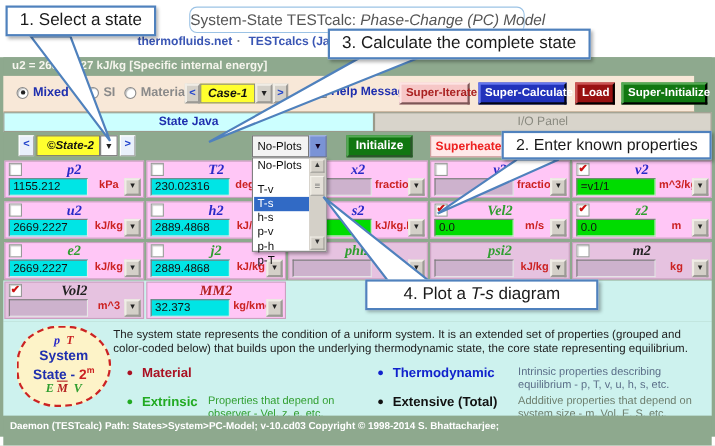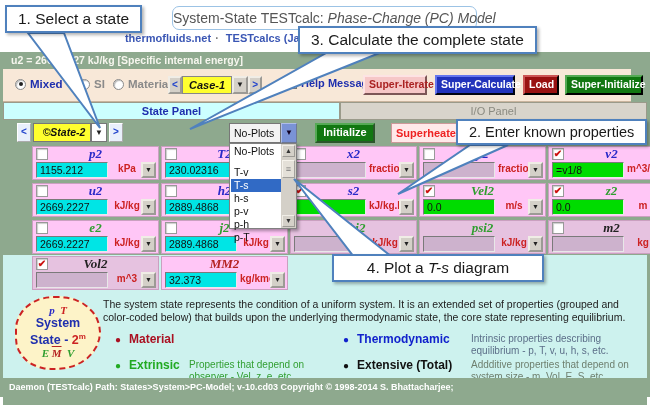--- a/index.html
+++ b/index.html
@@ -63,21 +63,21 @@
   .plots-value { width:52px; height:20px; background:#f3f3f3; border:1px solid #777; font-size:10.5px; line-height:18px; padding-left:4px; color:#111; }
   .plots-arrow { width:16px; height:20px; background:#7a93d6; border:1px outset #aebde8; font-size:8px; color:#102; text-align:center; line-height:17px; cursor:pointer; }
   .btn-init { position:absolute; left:312px; top:3px; width:60px; height:20px; background:#117711; border:2px outset #55aa55;
     color:#fff; font-size:11px; font-weight:bold; line-height:15px; text-align:center; cursor:pointer; }
   .phase-box { position:absolute; left:388px; top:3px; width:128px; height:20px; background:#ffe9e9; border:1px solid #cc9999;
     color:#ee2222; font-size:11px; font-weight:bold; line-height:18px; padding-left:4px; }
 
   
   .gridbg { position:absolute; left:3px; top:146px; width:644px; height:109px; background:#8ea98e; }
   .row4strip { position:absolute; left:3px; top:255px; width:644px; height:37px; background:#cdf2ee; }
-  .cell { position:absolute; width:127px; height:34px; background:#ffc6f6; border:1px solid #caa0c0;margin-left:28px; }
+  .cell { position:absolute; width:127px; height:34px; background:#ffc6f6; border:1px solid #caa0c0; }
   .cell.muted { background:#e6c2e0; }
   .cell-top { position:relative; height:14px; }
   .cbx { position:absolute; left:3px; top:1px; width:12px; height:12px; background:#fff; border:1px solid #999;
     box-shadow:inset 1px 1px 1px #ccc; font-size:10px; line-height:10px; text-align:center; color:#cc1111; font-weight:bold; cursor:pointer; }
   .plabel { display:block; text-align:center; font-family:"Liberation Serif",serif; font-style:italic; font-weight:bold; font-size:13px; line-height:14px; }
   .lbl-thermo { color:#2929c8; }
   .lbl-ext { color:#2f9e2f; }
   .lbl-extv { color:#222; }
   .lbl-mat { color:#b52222; }
   .cell-bot { position:relative; height:19px; }
@@ -176,21 +176,21 @@
       <span>Help Messages</span>
     </div>
 
     <div class="push-btn btn-iter">Super-Iterate</div>
     <div class="push-btn btn-scalc">Super-Calculate</div>
     <div class="push-btn btn-load">Load</div>
     <div class="push-btn btn-sinit">Super-Initialize</div>
   </div>
 
   <div class="tabs">
-    <div class="tab tab-active">State Panel</div>
+    <div class="tab tab-active">State Java</div>
     <div class="tab tab-inactive">I/O Panel</div>
   </div>
 
   <div class="staterow">
     <div class="srow-btn" style="left:14px;">&lt;</div>
     <div class="state-field">©State-2</div>
     <div class="state-arrow">▼</div>
     <div class="srow-btn" style="left:106px;">&gt;</div>
     <div class="plots-combo">
       <span class="plots-value">No-Plots</span>
@@ -246,21 +246,21 @@
         <span class="unit">fraction</span>
         <span class="ubtn">▼</span>
       </div>
   </div>
   <div class="cell" style="left:520px;top:146px;">
     <div class="cell-top">
         <span class="cbx">✔</span>
         <span class="plabel lbl-thermo">v2</span>
       </div>
     <div class="cell-bot">
-        <span class="val val-input">=v1/8</span>
+        <span class="val val-input">=v1/1</span>
         <span class="unit">m^3/kg</span>
         <span class="ubtn">▼</span>
       </div>
   </div>
 
   <div class="cell" style="left:4px;top:183px;">
     <div class="cell-top">
         <span class="cbx"></span>
         <span class="plabel lbl-thermo">u2</span>
       </div>

